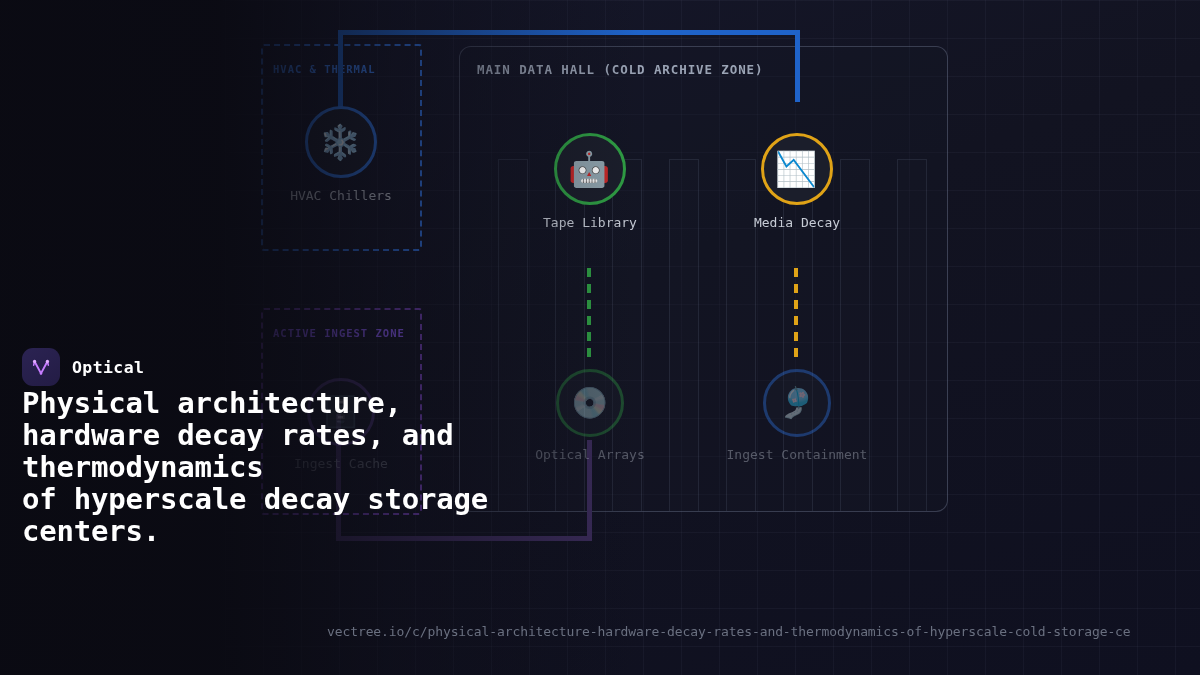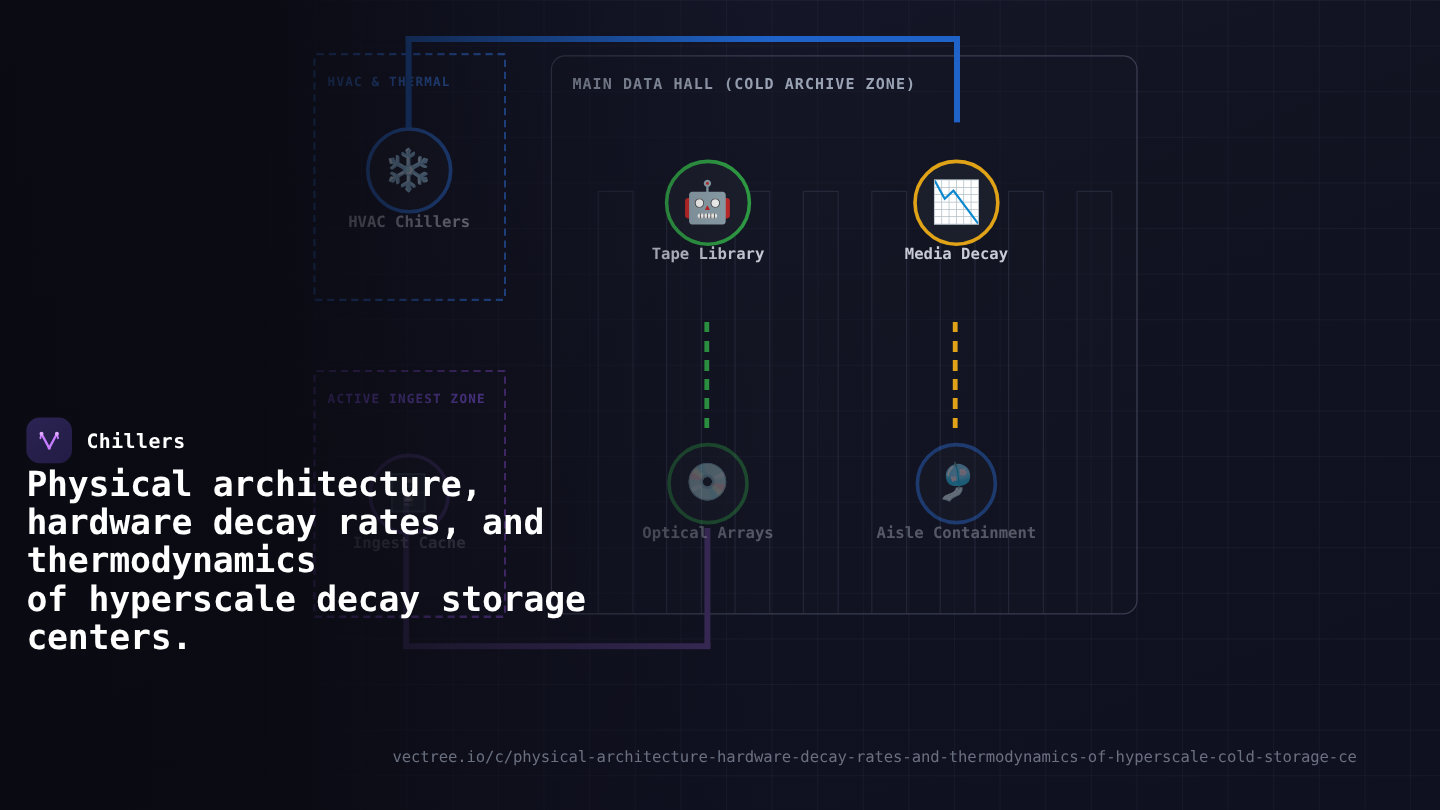--- a/index.html
+++ b/index.html
@@ -110,23 +110,22 @@
   .node .disc {
     width:72px; height:72px; margin:0 auto;
     border-radius:50%;
     border:3px solid #555;
     background:#1b1e2b;
     display:flex; align-items:center; justify-content:center;
     font-size:34px; line-height:1;
     font-family:"DejaVu Sans","Liberation Sans",sans-serif;
   }
   .node .caption {
-    margin-top:0; font-size:13px; color:#c7ccd6;
-    white-space:nowrap;
-    font-weight:bold;
+    margin-top:10px; font-size:13px; color:#c7ccd6;
+    white-space:nowrap;
   }
   .node.dim { opacity:.40; }
   .node.dim .caption { color:#b9bfcb; }
 
   
   #node-hvac      { left:341px; top:106px; }
   #node-ingest    { left:341px; top:378px; }
   #node-tape      { left:590px; top:133px; }
   #node-media     { left:797px; top:133px; }
   #node-optical   { left:590px; top:369px; }
@@ -222,37 +221,37 @@
     <div class="caption">Media Decay</div>
   </div>
 
   <div class="node dim" id="node-optical">
     <div class="disc">💿</div>
     <div class="caption">Optical Arrays</div>
   </div>
 
   <div class="node dim" id="node-aisle">
     <div class="disc">🎐</div>
-    <div class="caption">Aisle Containment</div>
+    <div class="caption">Ingest Containment</div>
   </div>
 
   <div id="leftfade"></div>
 
   <div id="brand">
     <div id="brand-mark">
       <svg width="22" height="22" viewBox="0 0 24 24" fill="none" aria-hidden="true">
         <path d="M5 6 L12 19 L19 6" stroke="#c77dff" stroke-width="2.1" stroke-linecap="round" stroke-linejoin="round"></path>
         <path d="M5 6 L4 10" stroke="#c77dff" stroke-width="1.7" stroke-linecap="round"></path>
         <path d="M19 6 L20 10" stroke="#c77dff" stroke-width="1.7" stroke-linecap="round"></path>
         <circle cx="5" cy="6" r="1.8" fill="#e0aaff"></circle>
         <circle cx="19" cy="6" r="1.8" fill="#e0aaff"></circle>
         <circle cx="12" cy="19" r="1.4" fill="#c77dff"></circle>
       </svg>
     </div>
-    <div id="brand-name">Chillers</div>
+    <div id="brand-name">Optical</div>
   </div>
 
   <div id="headline">Physical architecture,
 hardware decay rates, and thermodynamics
 of hyperscale decay storage
 centers.</div>
 
   <div id="url">vectree.io/c/physical-architecture-hardware-decay-rates-and-thermodynamics-of-hyperscale-cold-storage-ce</div>
 
 </div>

